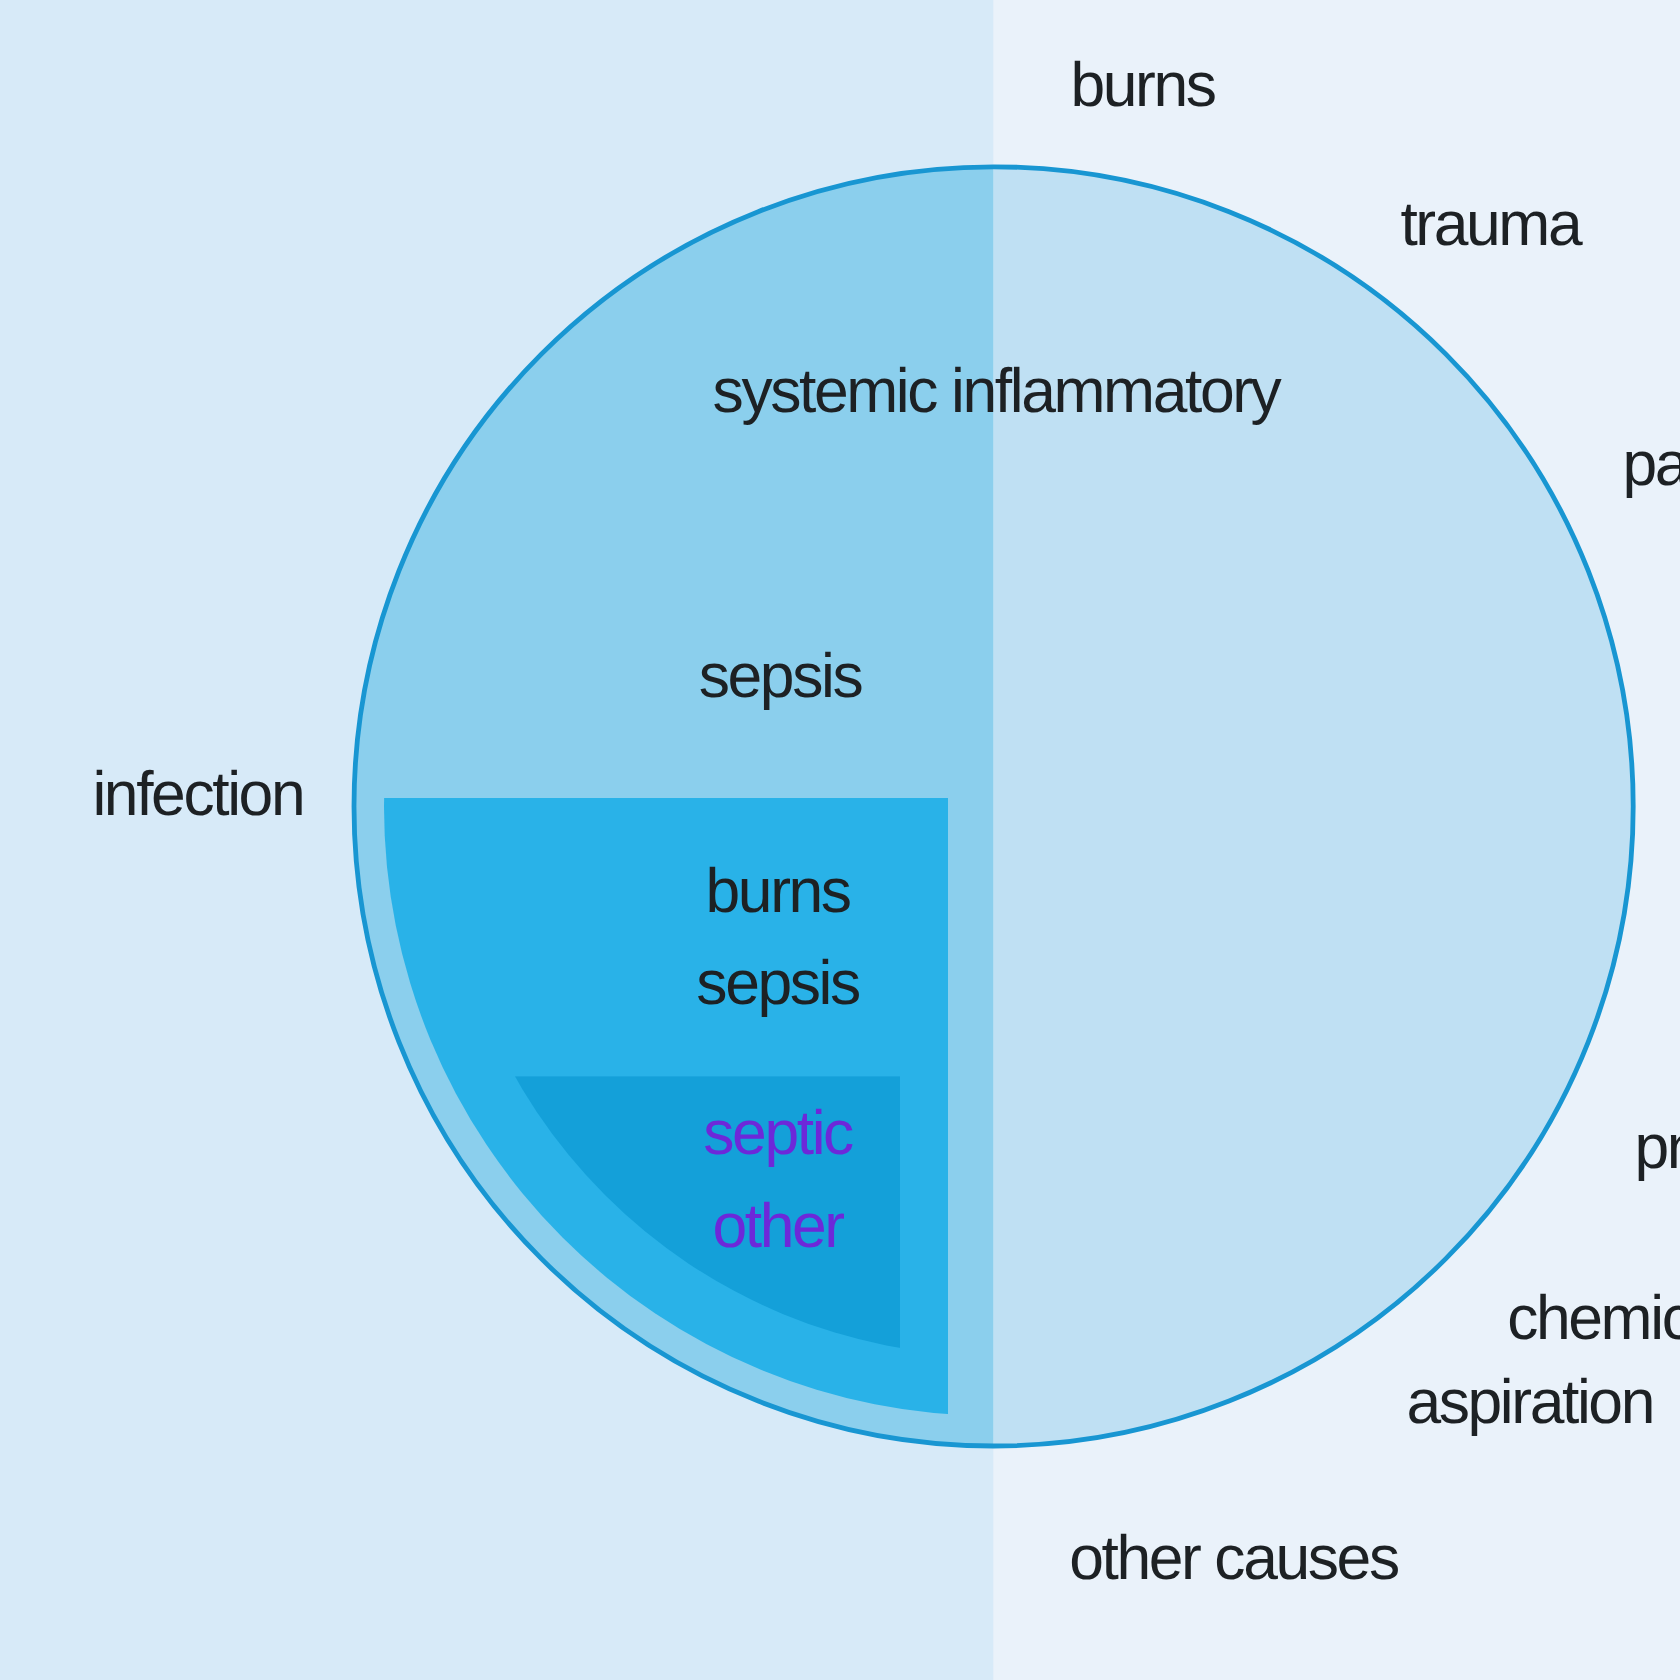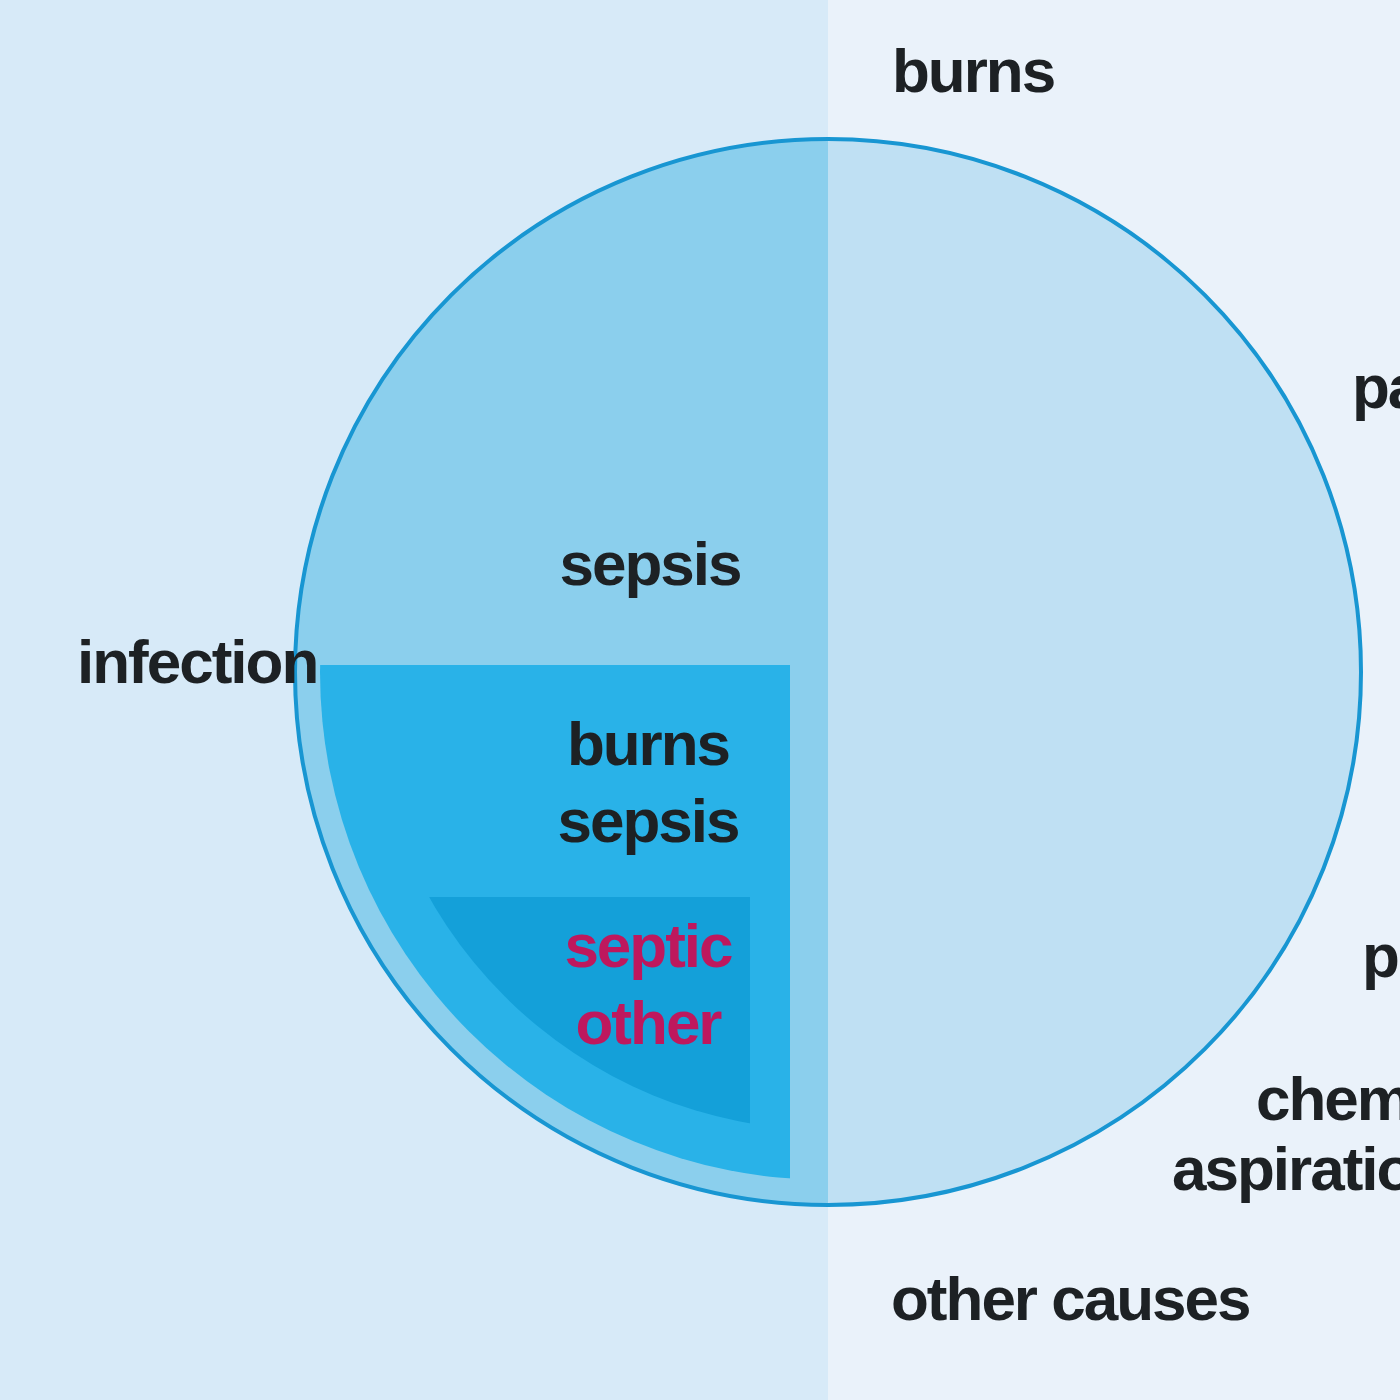--- a/index.html
+++ b/index.html
@@ -17,34 +17,33 @@
     font-family: "Liberation Sans", sans-serif;
     color: #1d2124;
   }
   #shapes {
     position: absolute;
     left: 0;
     top: 0;
   }
   .lbl {
     position: absolute;
-    font-size: 62px;
+    font-size: 52px;
     line-height: 62px;
     letter-spacing: -2px;
     white-space: nowrap;
     color: #1d2124;
-    font-weight: bold;
   }
   .lbl.block {
     line-height: 77px;
     text-align: center;
     white-space: normal;
   }
   .lbl.white {
-    color: #be185d;
+    color: #6d28d9;
   }
 </style>
 </head>
 <body>
 
 <div id="stage">
 
   <svg id="shapes" width="1400" height="1400" viewBox="0 0 1400 1400">
     <defs>
       <clipPath id="cpOuter">
@@ -67,35 +66,36 @@
     </g>
 
     <rect x="240" y="665" width="550" height="530" fill="#29b2e8" clip-path="url(#cpSevere)"></rect>
     <rect x="300" y="897" width="450" height="330" fill="#14a0d9" clip-path="url(#cpShock)"></rect>
 
     <circle cx="828" cy="672" r="533" fill="none" stroke="#1896d2" stroke-width="4"></circle>
   </svg>
 
   <div class="lbl" style="left:892px; top:40px;">burns</div>
 
+  <div class="lbl" style="left:1167px; top:156px;">trauma</div>
 
   <div class="lbl" style="left:1352px; top:356px;">pancreatitis</div>
 
   <div class="lbl" style="left:1362px; top:925px;">pneumonitis</div>
 
   <div class="lbl" style="left:1256px; top:1068px;">chemical</div>
 
   <div class="lbl" style="left:1172px; top:1138px;">aspiration</div>
 
   <div class="lbl" style="left:891px; top:1268px;">other causes</div>
 
   <div class="lbl" style="left:40px; top:631px;margin-left:37px;">infection</div>
 
   <div class="lbl block" style="left:530px; top:288px; width:600px;">
-    <br>
+    <span>systemic inflammatory</span><br>
   </div>
 
   <div class="lbl block" style="left:450px; top:533px; width:400px; line-height:62px;">sepsis</div>
 
   <div class="lbl block" style="left:448px; top:705px; width:400px;">
     <span>burns</span><br>
     <span>sepsis</span>
   </div>
 
   <div class="lbl block white" style="left:448px; top:907px; width:400px;">

